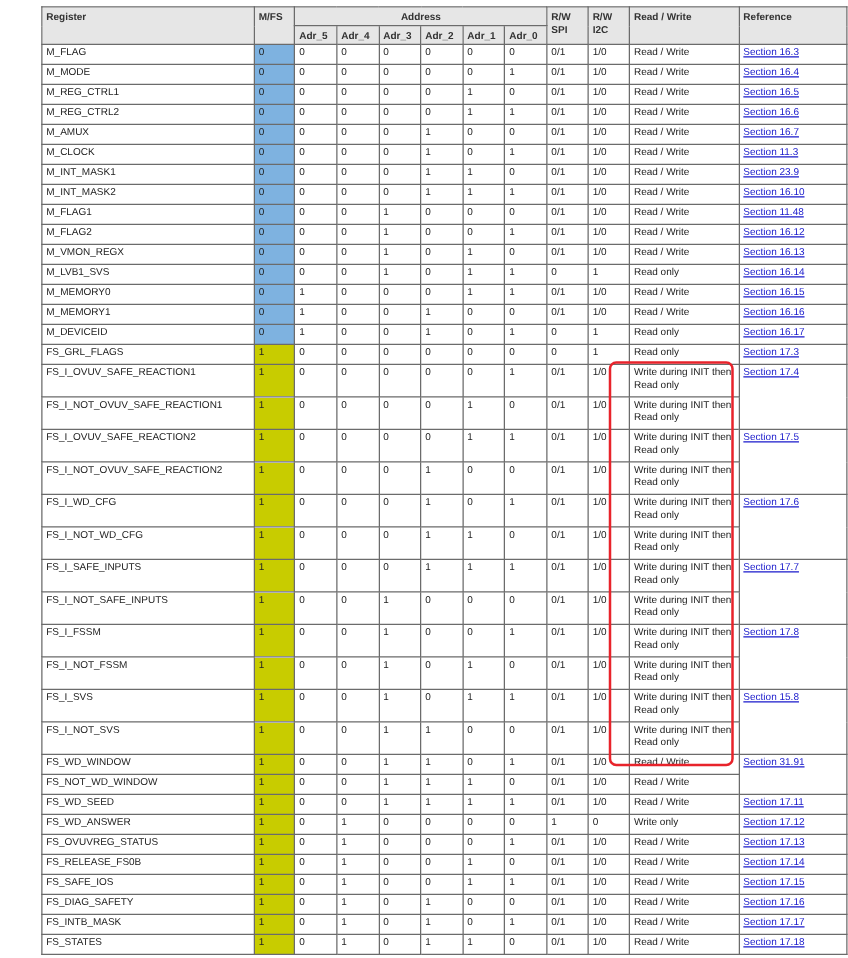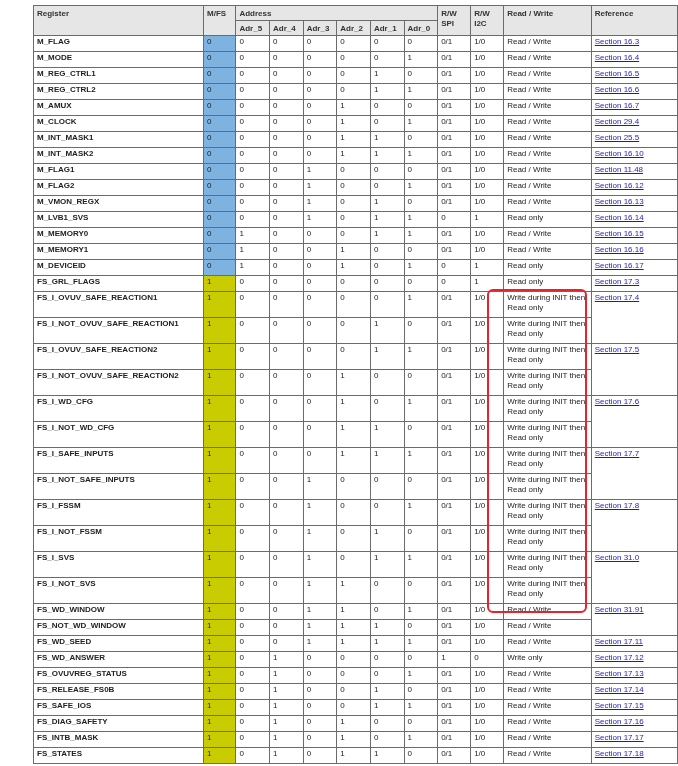--- a/index.html
+++ b/index.html
@@ -19,22 +19,22 @@
     text-align: left;
     line-height: 10px;
     overflow: hidden;
   }
   table.reg th {
     background: #e6e6e6;
     font-weight: bold;
     color: #333333;
     padding-top: 3px;
   }
-  table.reg th.center { }
-  table.reg td.reg-name { font-weight: bold; }
+  table.reg th.center { text-align: center; }
+  table.reg td.reg-name { font-weight: normal; }
   tr.h1 td { height: 13px; }
   tr.h2 td { height: 23px; }
   td.mfs-m { background: #7eb2e0; }
   td.mfs-fs { background: #c8cc00; }
   a.ref { color: #1a1acc; text-decoration: underline; }
   td.rw-init { line-height: 11px; }
   .redbox {
     position: absolute;
     left: 487px; top: 289px;
     width: 96px; height: 320px;
@@ -157,35 +157,35 @@
           <td class="mfs-m">0</td>
           <td>0</td>
           <td>0</td>
           <td>0</td>
           <td>1</td>
           <td>0</td>
           <td>1</td>
           <td>0/1</td>
           <td>1/0</td>
           <td>Read / Write</td>
-          <td><a class="ref" href="#">Section 29.4</a></td>
+          <td><a class="ref" href="#">Section 11.3</a></td>
         </tr>
         <tr class="h1">
           <td class="reg-name">M_INT_MASK1</td>
           <td class="mfs-m">0</td>
           <td>0</td>
           <td>0</td>
           <td>0</td>
           <td>1</td>
           <td>1</td>
           <td>0</td>
           <td>0/1</td>
           <td>1/0</td>
           <td>Read / Write</td>
-          <td><a class="ref" href="#">Section 25.5</a></td>
+          <td><a class="ref" href="#">Section 23.9</a></td>
         </tr>
         <tr class="h1">
           <td class="reg-name">M_INT_MASK2</td>
           <td class="mfs-m">0</td>
           <td>0</td>
           <td>0</td>
           <td>0</td>
           <td>1</td>
           <td>1</td>
           <td>1</td>
@@ -446,21 +446,21 @@
           <td class="mfs-fs">1</td>
           <td>0</td>
           <td>0</td>
           <td>1</td>
           <td>0</td>
           <td>1</td>
           <td>1</td>
           <td>0/1</td>
           <td>1/0</td>
           <td class="rw-init">Write during INIT then Read only</td>
-          <td rowspan="2"><a class="ref" href="#">Section 31.0</a></td>
+          <td rowspan="2"><a class="ref" href="#">Section 15.8</a></td>
         </tr>
         <tr class="h2">
           <td class="reg-name">FS_I_NOT_SVS</td>
           <td class="mfs-fs">1</td>
           <td>0</td>
           <td>0</td>
           <td>1</td>
           <td>1</td>
           <td>0</td>
           <td>0</td>

